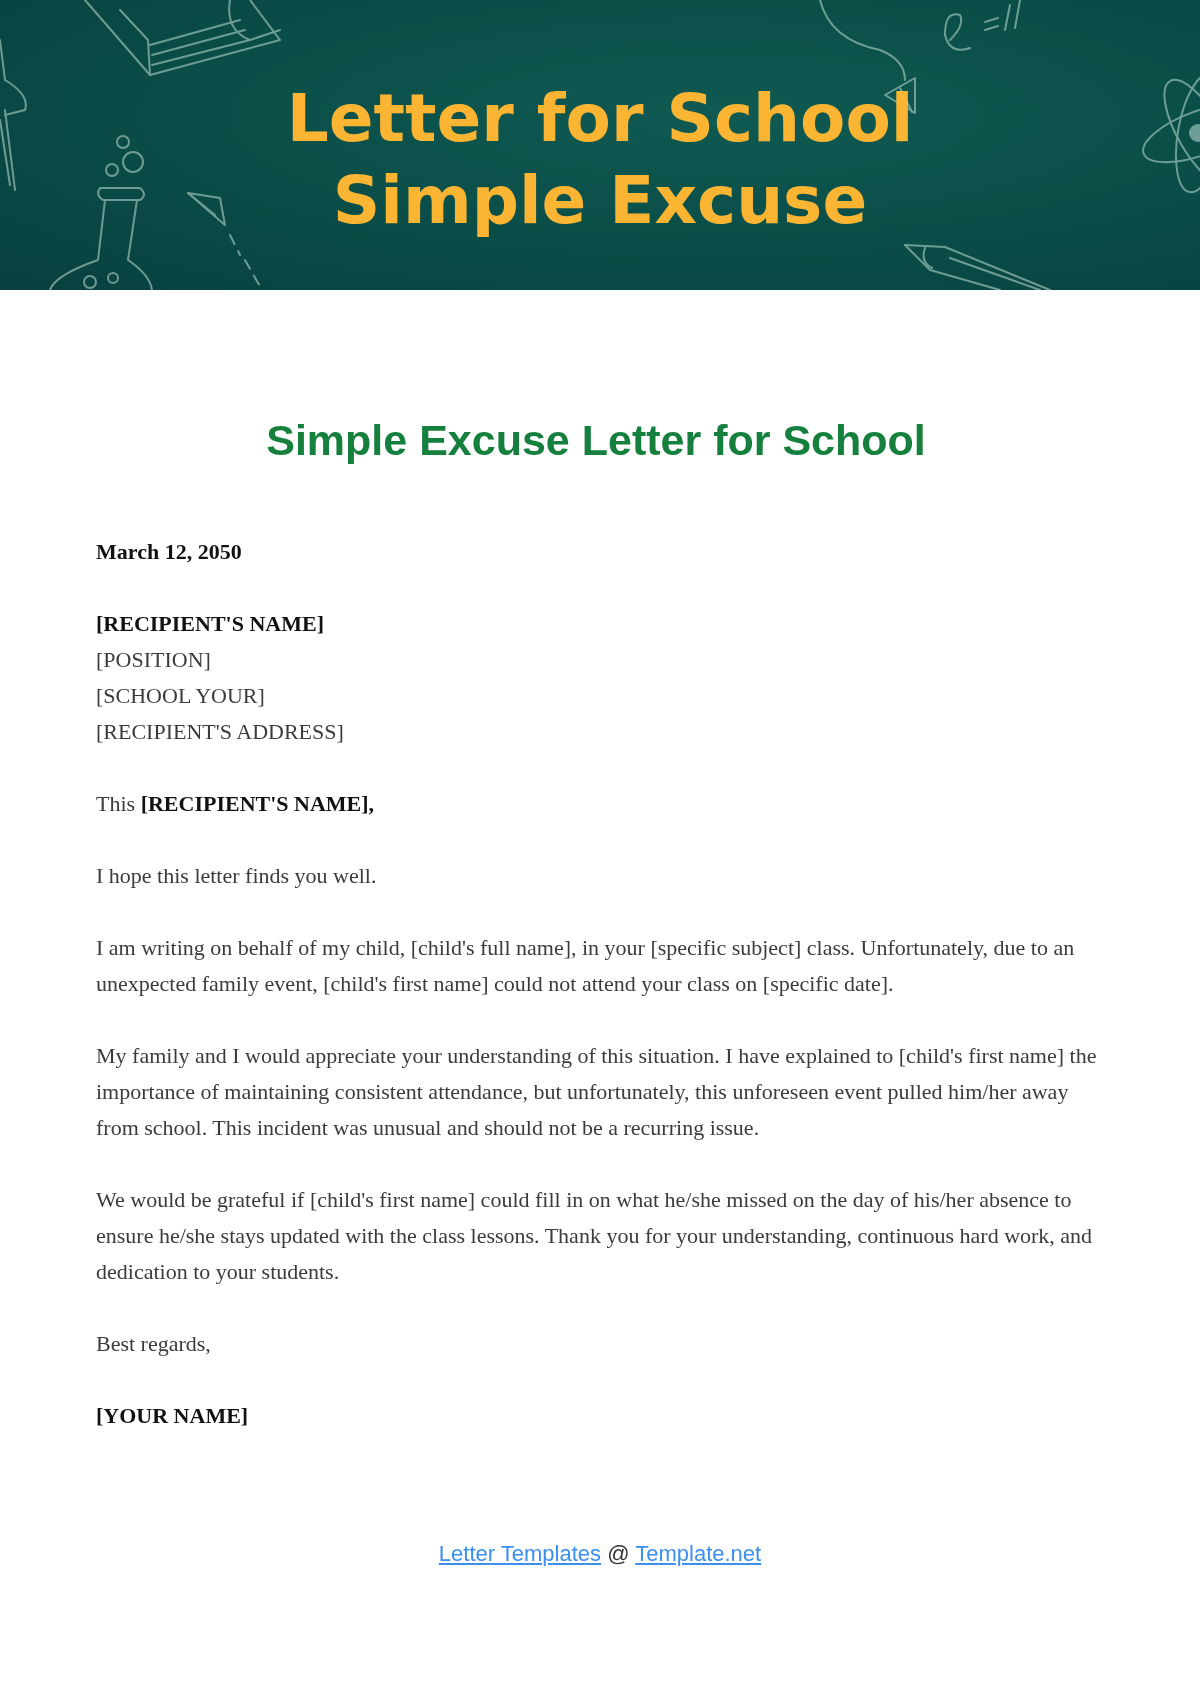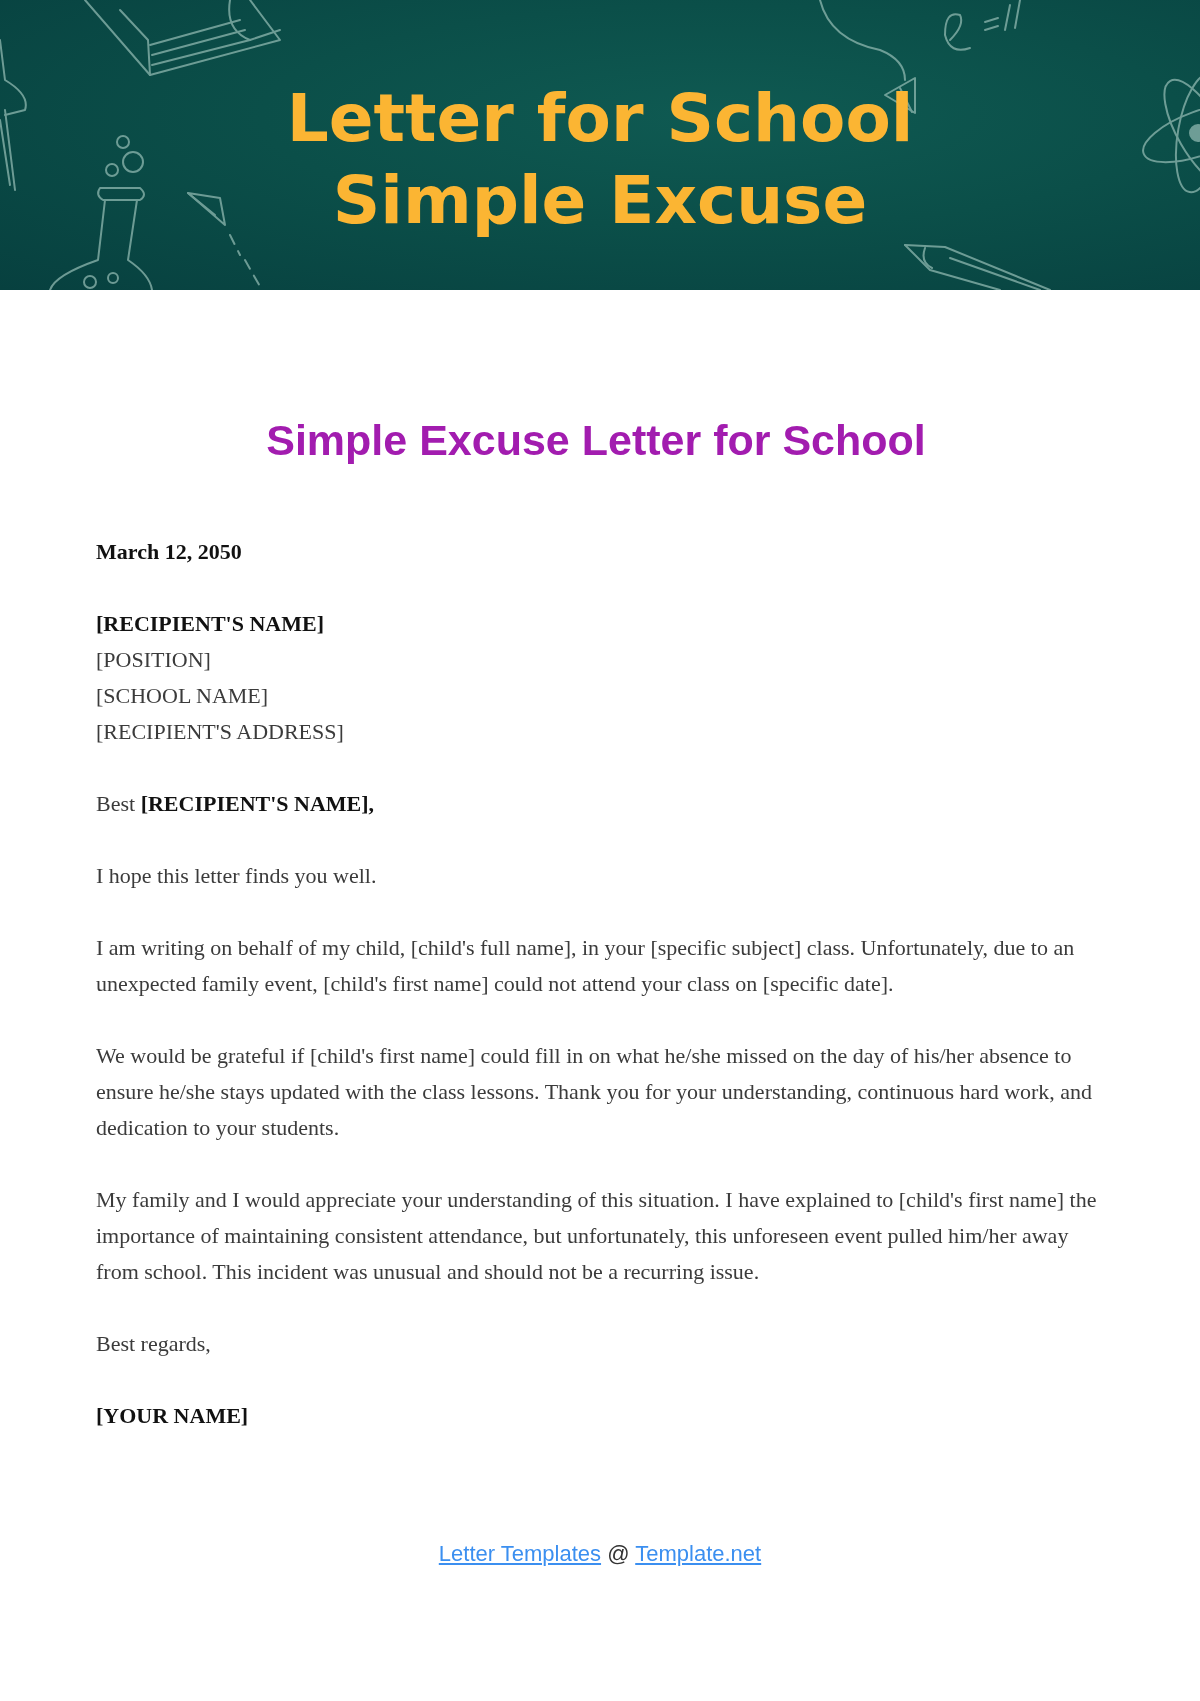--- a/index.html
+++ b/index.html
@@ -11,21 +11,21 @@
     }
     .banner svg.doodles { position: absolute; left: 0; top: 0; }
     .banner-title {
       position: absolute; left: 0; top: 78px; width: 1200px; text-align: center;
       color: #fbb533; font-family: "DejaVu Sans", sans-serif; font-weight: bold;
       font-size: 66px; line-height: 82px; letter-spacing: 0px;
     }
     .doc-title {
       position: absolute; left: 0; top: 416px; width: 1192px; text-align: center;
       font-family: "Liberation Sans", sans-serif; font-weight: bold; font-size: 43px;
-      color: #a21caf; margin: 0;
+      color: #15803d; margin: 0;
     }
     .letter {
       position: absolute; left: 96px; top: 534px; width: 1010px;
       font-family: Liberation Serif, serif; font-size: 22px; line-height: 36px; color: #3b3b3b;
     }
     .letter p { margin: 0 0 36px 0; }
     .bold { font-weight: bold; color: #111111; }
     .addr { margin: 0 0 36px 0; }
     .addr div { line-height: 36px; }
     .footer {
@@ -100,30 +100,30 @@
 </div>
 
 <h1 class="doc-title">Simple Excuse Letter for School</h1>
 
 <div class="letter">
   <p class="bold">March 12, 2050</p>
 
   <div class="addr">
     <div class="bold">[RECIPIENT'S NAME]</div>
     <div>[POSITION]</div>
-    <div>[SCHOOL NAME]</div>
+    <div>[SCHOOL YOUR]</div>
     <div>[RECIPIENT'S ADDRESS]</div>
   </div>
 
-  <p><span>Best </span><span class="bold">[RECIPIENT'S NAME]</span><span class="bold">,</span></p>
+  <p><span>This </span><span class="bold">[RECIPIENT'S NAME]</span><span class="bold">,</span></p>
 
   <p>I hope this letter finds you well.</p>
   <p>I am writing on behalf of my child, [child's full name], in your [specific subject] class. Unfortunately, due to an unexpected family event, [child's first name] could not attend your class on [specific date].</p>
+  <p>My family and I would appreciate your understanding of this situation. I have explained to [child's first name] the importance of maintaining consistent attendance, but unfortunately, this unforeseen event pulled him/her away from school. This incident was unusual and should not be a recurring issue.</p>
   <p>We would be grateful if [child's first name] could fill in on what he/she missed on the day of his/her absence to ensure he/she stays updated with the class lessons. Thank you for your understanding, continuous hard work, and dedication to your students.</p>
-  <p>My family and I would appreciate your understanding of this situation. I have explained to [child's first name] the importance of maintaining consistent attendance, but unfortunately, this unforeseen event pulled him/her away from school. This incident was unusual and should not be a recurring issue.</p>
 
   <p>Best regards,</p>
   <p class="bold">[YOUR NAME]</p>
 </div>
 
 <div class="footer">
   <a href="#">Letter Templates</a><span style="white-space:pre"> @ </span><a href="#">Template.net</a>
 </div>
 
 </body></html>

